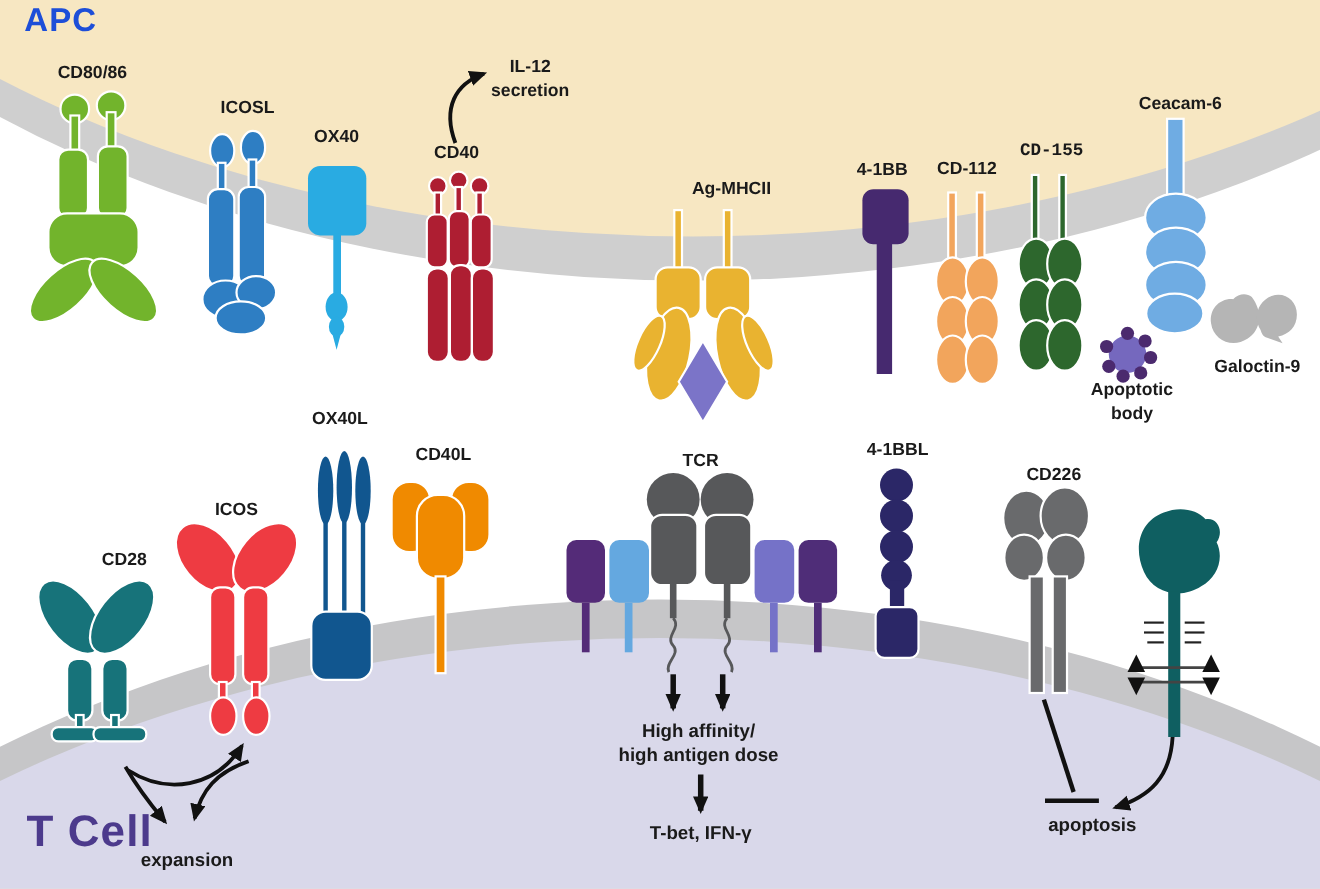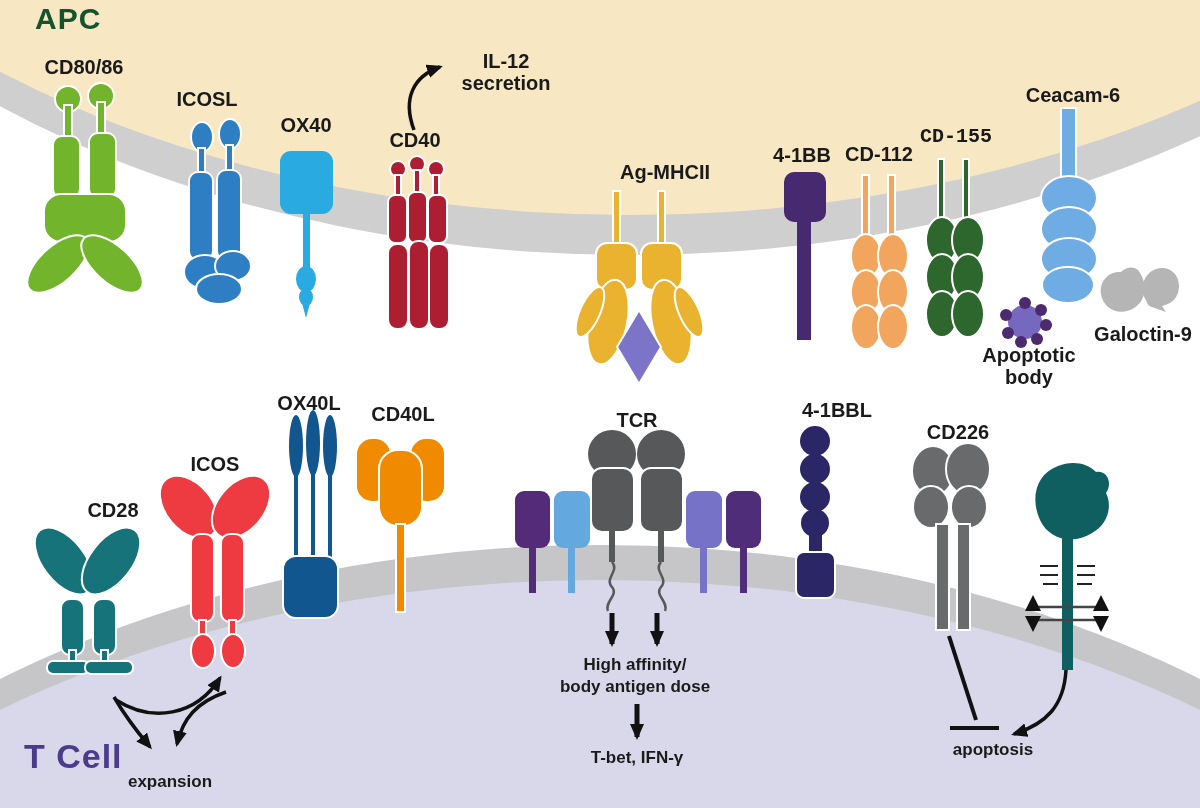--- a/index.html
+++ b/index.html
@@ -9,26 +9,26 @@
   }
   .cell{position:absolute;border-radius:50%;}
   
   #apc-membrane{left:-380px;top:-1107px;width:2020px;height:1362px;background:#CFCFCF;}
   #apc-body{left:-370px;top:-1067px;width:2000px;height:1282px;background:#F7E7C2;}
   
   #tcell-membrane{left:-410px;top:545px;width:2020px;height:1370px;background:#C6C6C8;}
   #tcell-body{left:-400px;top:580px;width:2000px;height:1300px;background:#D9D8EA;}
   #molecule-layer{position:absolute;left:0;top:0;width:1200px;height:808px;}
   .lbl{
-    position:absolute;font-weight:700;font-size:20px;color:#1a1a1a;
+    position:absolute;font-weight:700;font-size:16px;color:#1a1a1a;
     transform:translateX(-50%);white-space:nowrap;text-align:center;line-height:22px;
   }
   .lbl.left{transform:none;}
   #apc-title{font-size:30px;letter-spacing:1px;}
-  #tcell-title{font-size:34px;letter-spacing:1px;}
+  #tcell-title{font-size:40px;letter-spacing:1px;}
   .ann{font-size:17px;}
 </style>
 </head>
 <body>
 
 <div id="stage">
 
   <div class="cell" id="apc-membrane"></div>
   <div class="cell" id="apc-body"></div>
   <div class="cell" id="tcell-membrane"></div>
@@ -275,51 +275,51 @@
       <path d="M637,704 V737" marker-end="url(#ah)"></path>
     </g>
 
     <g stroke="#111111" stroke-width="4" fill="none">
       <path d="M949,636 L976,720"></path>
       <path d="M950,728 H999"></path>
     </g>
     <path d="M1066,670 C1064,706 1046,724 1014,734" fill="none" stroke="#111111" stroke-width="3.5" marker-end="url(#ah)"></path>
   </svg>
 
-  <div class="lbl left" id="apc-title" style="left:22px;top:8px;color:#14532d;margin-left:13px;">APC</div>
+  <div class="lbl left" id="apc-title" style="left:22px;top:8px;color:#1d4ed8;">APC</div>
   <div class="lbl left" id="tcell-title" style="left:24px;top:745px;color:#4C3A8C;">T Cell</div>
 
   <div class="lbl" style="left:84px;top:56px;">CD80/86</div>
-  <div class="lbl" style="left:193px;top:88px;padding-left:28px;">ICOSL</div>
+  <div class="lbl" style="left:211px;top:88px;padding-left:28px;">ICOSL</div>
   <div class="lbl" style="left:306px;top:114px;">OX40</div>
-  <div class="lbl" style="left:482px;top:50px;margin-left:24px;">
+  <div class="lbl" style="left:482px;top:50px;">
     <span style="display:block;">IL-12</span>
     <span style="display:block;">secretion</span>
   </div>
   <div class="lbl" style="left:415px;top:129px;">CD40</div>
   <div class="lbl" style="left:641px;top:161px;margin-left:24px;">Ag-MHCII</div>
   <div class="lbl" style="left:802px;top:144px;text-align:right;">4-1BB</div>
   <div class="lbl" style="left:879px;top:143px;">CD-112</div>
   <div class="lbl" style="left:956px;top:126px;font-family:Liberation Mono, monospace;">CD-155</div>
   <div class="lbl" style="left:1073px;top:84px;">Ceacam-6</div>
   <div class="lbl" style="left:1029px;top:344px;">
     <span style="display:block;">Apoptotic</span>
     <span style="display:block;">body</span>
   </div>
   <div class="lbl" style="left:1143px;top:323px;">Galoctin-9</div>
 
   <div class="lbl" style="left:87px;top:499px;margin-left:26px;">CD28</div>
   <div class="lbl" style="left:215px;top:453px;">ICOS</div>
-  <div class="lbl" style="left:309px;top:392px;">OX40L</div>
+  <div class="lbl" style="left:309px;top:370px;">OX40L</div>
   <div class="lbl" style="left:403px;top:403px;">CD40L</div>
   <div class="lbl" style="left:637px;top:409px;">TCR</div>
-  <div class="lbl" style="left:816px;top:399px;margin-left:21px;">4-1BBL</div>
+  <div class="lbl" style="left:816px;top:399px;">4-1BBL</div>
   <div class="lbl" style="left:958px;top:421px;">CD226</div>
 
   <div class="lbl ann" style="left:170px;top:771px;">expansion</div>
   <div class="lbl ann" style="left:635px;top:654px;">
     <span style="display:block;">High affinity/</span>
-    <span style="display:block;">body antigen dose</span>
+    <span style="display:block;">high antigen dose</span>
   </div>
   <div class="lbl ann" style="left:637px;top:747px;">T-bet, IFN-γ</div>
   <div class="lbl ann" style="left:993px;top:739px;">apoptosis</div>
 
 </div>
 
 </body></html>

